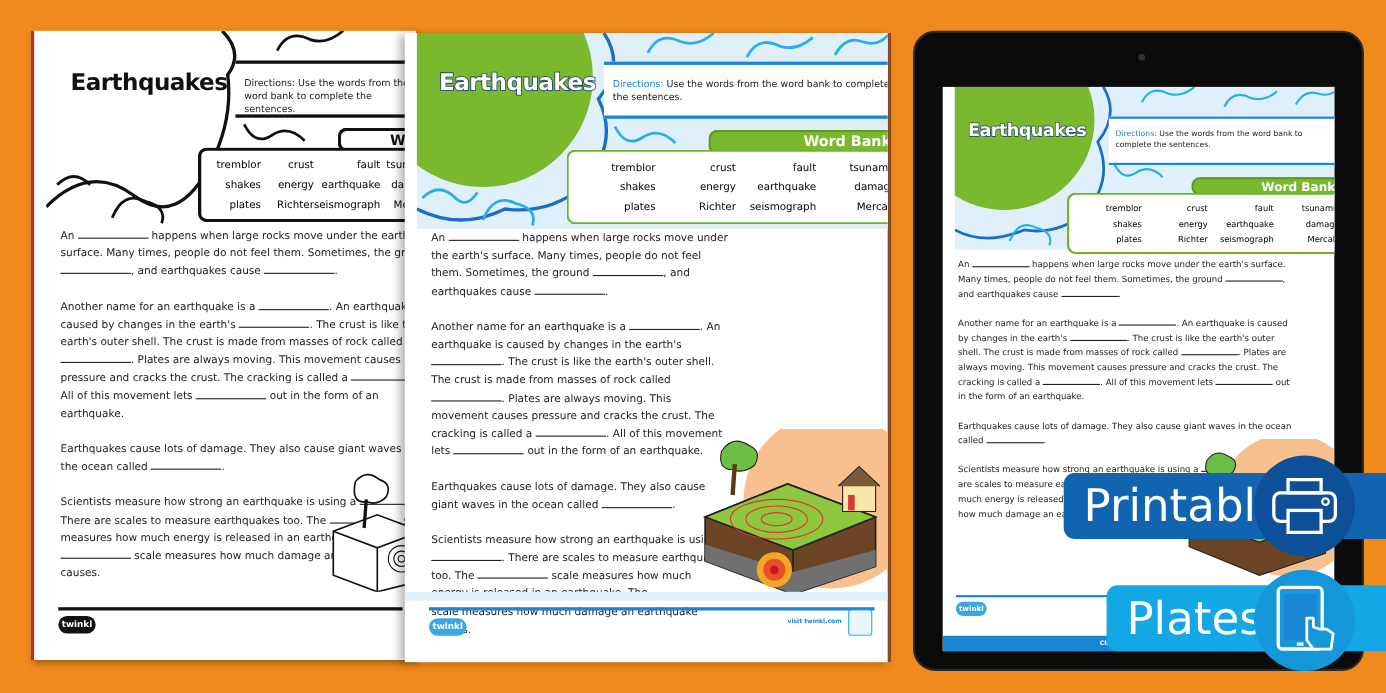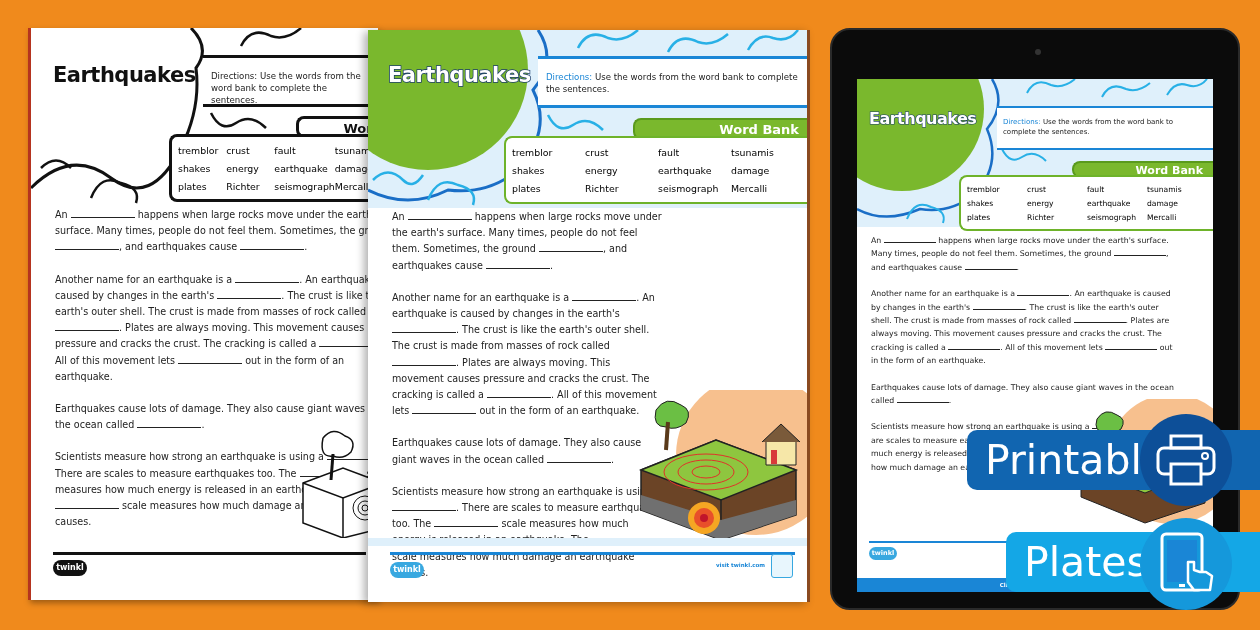--- a/index.html
+++ b/index.html
@@ -1,32 +1,32 @@
 <!DOCTYPE html>
 <html><head>
 <meta charset="utf-8">
 <style>
 *{box-sizing:border-box;margin:0;padding:0}
 body{width:1260px;height:630px;background:#f08a1c;font-family:"DejaVu Sans",sans-serif;position:relative;overflow:hidden}
 .page{position:absolute;background:#fff;box-shadow:2px 3px 6px rgba(0,0,0,.35);overflow:hidden}
 .bw{left:28px;top:28px;width:350px;height:572px;border-left:3px solid #b5341f}
 .color{left:368px;top:30px;width:442px;height:572px;box-shadow:-4px 2px 8px rgba(0,0,0,.3);border-right:3px solid #8a4a20}
-.hdr{position:absolute;left:0;top:0;width:100%;height:178px}
+.hdr{position:absolute;left:11px;top:0;width:100%;height:178px}
 .title{position:absolute;font-weight:bold;font-size:21px;letter-spacing:-.5px}
 .bw .title{left:22px;top:35px;color:#111}
 .color .title{left:20px;top:33px;color:#fff;-webkit-text-stroke:1.5px #1b3d6b;paint-order:stroke fill}
 .dirbox{position:absolute;font-size:8.6px;line-height:12px;color:#222;background:#fff;padding:12px 8px}
 .bw .dirbox{left:172px;top:27px;width:180px;height:52px;border-top:3px solid #111;border-bottom:3px solid #111}
 .color .dirbox{left:170px;top:26px;width:272px;height:52px;border-top:3px solid #1a86d6;border-bottom:3px solid #1a86d6}
 .dirlabel{font-weight:normal}
 .color .dirlabel{color:#1a86d6}
 .wbtab{position:absolute;height:22px;border-radius:8px 0 0 8px;font-weight:bold;font-size:13px;text-align:right;padding:2px 14px}
 .bw .wbtab{left:265px;top:88px;width:100px;border:3px solid #111;border-right:none;background:#fff;color:#111}
 .color .wbtab{left:265px;top:88px;width:180px;background:#7ab82d;color:#fff;border:2px solid #5a9a1d;border-right:none}
-.wb{position:absolute;border-radius:8px 0 0 8px;background:#fff;display:grid;grid-template-columns:repeat(4,1fr);font-size:9.4px;text-align:left;align-content:center;row-gap:7px;padding:4px 6px}
+.wb{position:absolute;border-radius:8px 0 0 8px;background:#fff;display:grid;grid-template-columns:repeat(4,1fr);font-size:9.4px;text-align:right;align-content:center;row-gap:7px;padding:4px 6px}
 .bw .wb{left:138px;top:106px;width:220px;height:68px;border:3px solid #111;border-right:none}
 .color .wb{left:136px;top:106px;width:306px;height:68px;border:2.5px solid #6eb32a;border-right:none}
 .body-text{position:absolute;font-size:9.6px;line-height:16.2px;color:#222}
 .bw .body-text{left:24px;top:179px;width:340px}
 .color .body-text{left:24px;top:179px;width:270px}
 .para{margin-bottom:16px}
 .blank{display:inline-block;border-bottom:1px solid #222;width:64px;height:9px}
 .foot-line{position:absolute;left:22px;right:12px;height:3px}
 .bw .foot-line{top:524px;background:#111}
 .color .foot-line{top:522px;background:#1a86d6}

